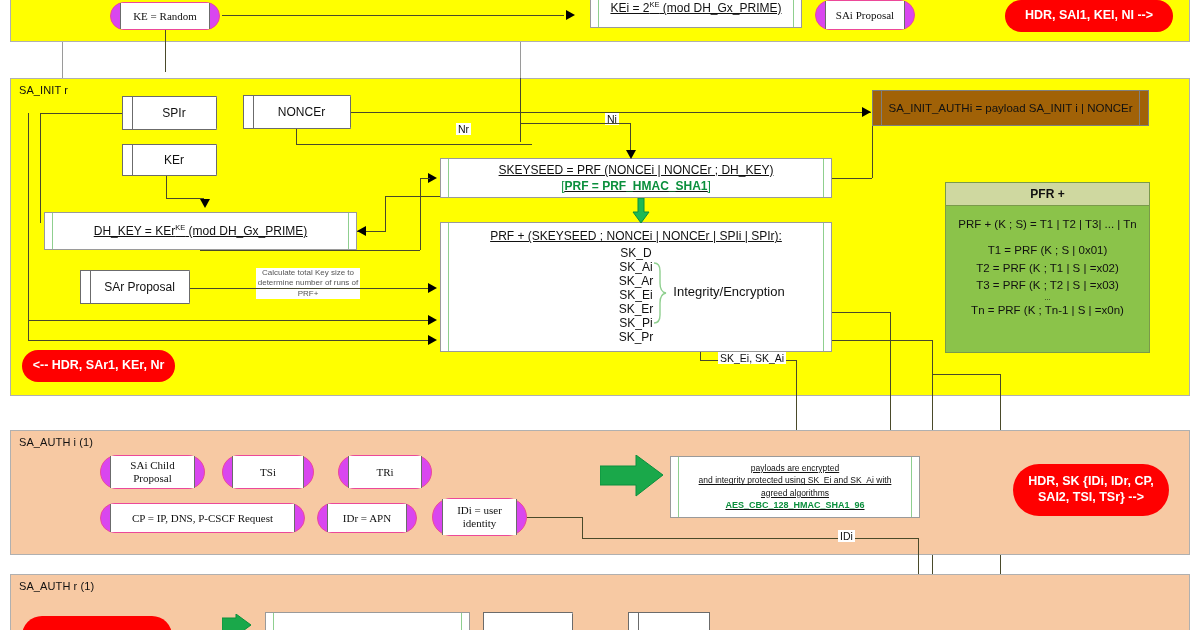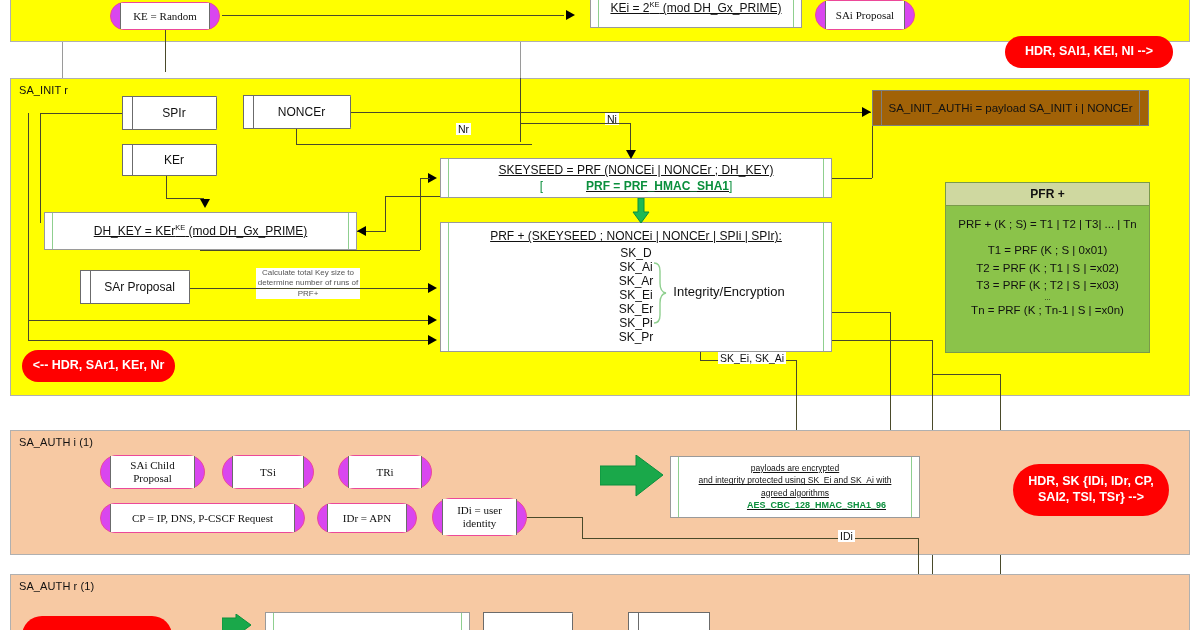--- a/index.html
+++ b/index.html
@@ -72,21 +72,21 @@
   .arrow-l { position:absolute; width:0;height:0; border-top:5px solid transparent;
              border-bottom:5px solid transparent; border-right:9px solid #000; }
   .arrow-d { position:absolute; width:0;height:0; border-left:5px solid transparent;
              border-right:5px solid transparent; border-top:9px solid #000; }
   .elabel { position:absolute; background:#fff; font-size:10.5px; color:#111;
             padding:0 2px; white-space:nowrap; }
   .note { position:absolute; background:#fff; font-size:8px; color:#555;
           text-align:center; line-height:1.3; }
 
   .garrow { position:absolute; }
-  .green-b { color:#0a8f3c; font-weight:bold;padding-left:43px; }
+  .green-b { color:#0a8f3c; font-weight:bold; }
   .green-n { color:#0a8f3c; }
   .sup { font-size:7.5px; vertical-align:super; }
 </style>
 </head>
 <body>
 
 <div id="stage">
 
   <div class="section sec-yellow" style="left:10px; top:-30px; width:1180px; height:72px;"></div>
 
@@ -95,21 +95,21 @@
   </div>
 
   <div class="gbox" style="left:590px; top:-12px; width:212px; height:40px;">
     <div class="t"><span>KEi = 2</span><span class="sup">KE</span><span> (mod DH_Gx_PRIME)</span></div>
   </div>
 
   <div class="pill ab" style="left:815px; top:0px; width:100px; height:30px;">
     <div class="inner">SAi Proposal</div>
   </div>
 
-  <div class="redcap" style="left:1005px; top:0px; width:168px; height:32px;margin-top:36px;">HDR, SAI1, KEI, NI  --&gt;</div>
+  <div class="redcap" style="left:1005px; top:0px; width:168px; height:32px;">HDR, SAI1, KEI, NI  --&gt;</div>
 
   <div class="hl" style="left:222px; top:15px; width:342px;"></div>
   <div class="arrow-r" style="left:566px; top:10px;"></div>
   <div class="vl" style="left:165px; top:30px; height:42px;"></div>
   <div class="vl-g" style="left:62px; top:42px; height:36px;"></div>
   <div class="vl-g" style="left:520px; top:42px; height:36px;"></div>
 
   <div class="section sec-yellow" style="left:10px; top:78px; width:1180px; height:318px;">
     <div class="sec-label">SA_INIT r</div>
   </div>

